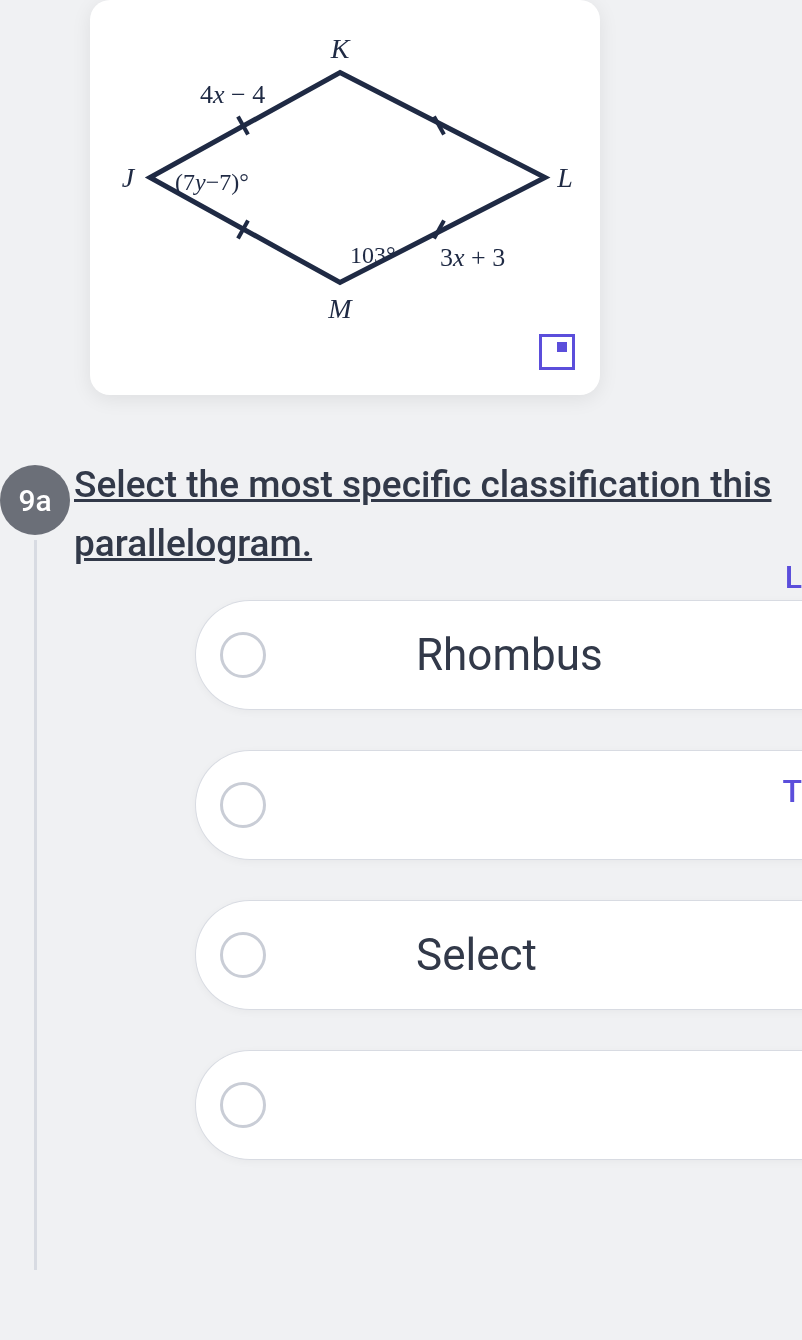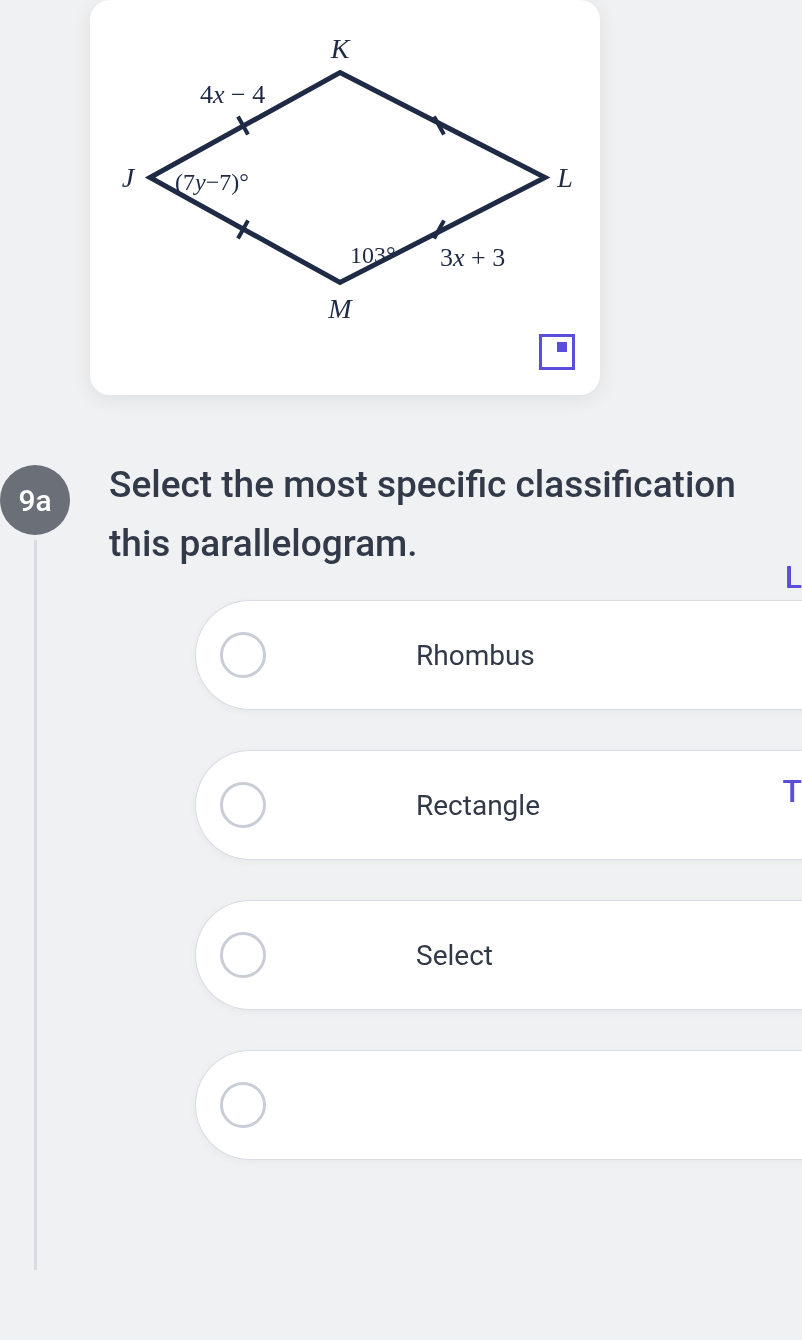--- a/index.html
+++ b/index.html
@@ -46,42 +46,42 @@
     right: 5px;
     top: 5px;
   }
   .question-row {
     position: absolute;
     left: 0;
     top: 455px;
     width: 802px;
     display: flex;
     align-items: flex-start;
-    gap: 19px;
   }
   .badge {
     width: 70px;
     height: 70px;
     border-radius: 50%;
     background: #6b6f78;
     color: #fff;
     font-size: 30px;
     font-weight: 500;
     display: flex;
     align-items: center;
     justify-content: center;
     flex-shrink: 0;
     margin-top: 10px;
   }
   .question-text {
-    margin-left: 20px;
+    margin-left: 4px;
     font-size: 37px;
     color: #323949;
     line-height: 1.6;
     font-weight: 500;
+    text-decoration: underline;
   }
   .options {
     position: absolute;
     left: 195px;
     top: 600px;
     width: 620px;
   }
   .option {
     background: #fff;
     border: 1px solid #d8dbe2;
@@ -96,21 +96,21 @@
     box-shadow: 0 2px 8px rgba(0,0,0,0.04);
   }
   .radio {
     width: 46px;
     height: 46px;
     border: 3px solid #c9cdd6;
     border-radius: 50%;
     flex-shrink: 0;
   }
   .option-label {
-    font-size: 28px;
+    font-size: 44px;
     color: #323949;
     margin-left: 150px;
     font-weight: 450;
   }
   .timeline {
     position: absolute;
     left: 34px;
     top: 540px;
     width: 3px;
     height: 730px;
@@ -176,21 +176,20 @@
 
 <div class="timeline"></div>
 
 <div class="options">
   <div class="option">
     <div class="radio"></div>
     <div class="option-label">Rhombus</div>
   </div>
   <div class="option">
     <div class="radio"></div>
-    <div class="option-label">Rectangle</div>
   </div>
   <div class="option">
     <div class="radio"></div>
     <div class="option-label">Select</div>
   </div>
   <div class="option">
     <div class="radio"></div>
   </div>
 </div>
 

